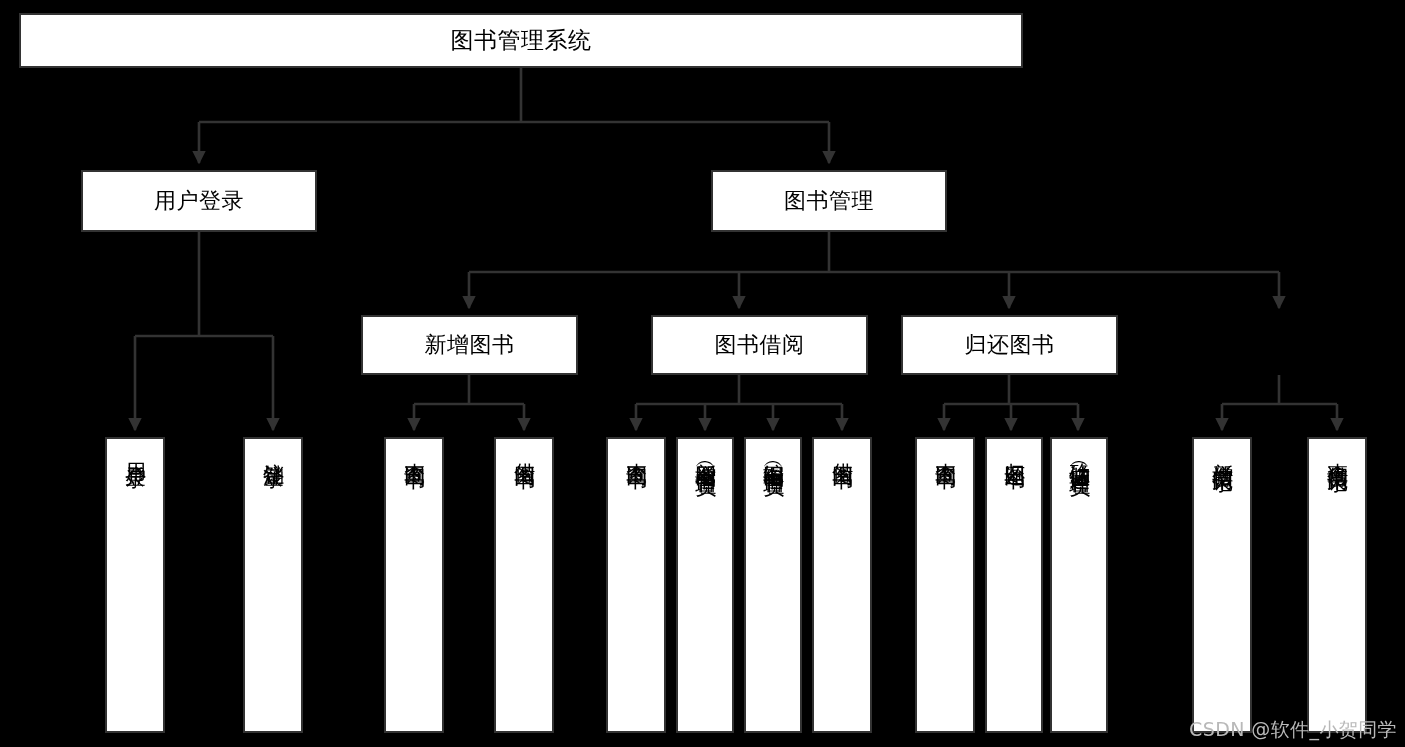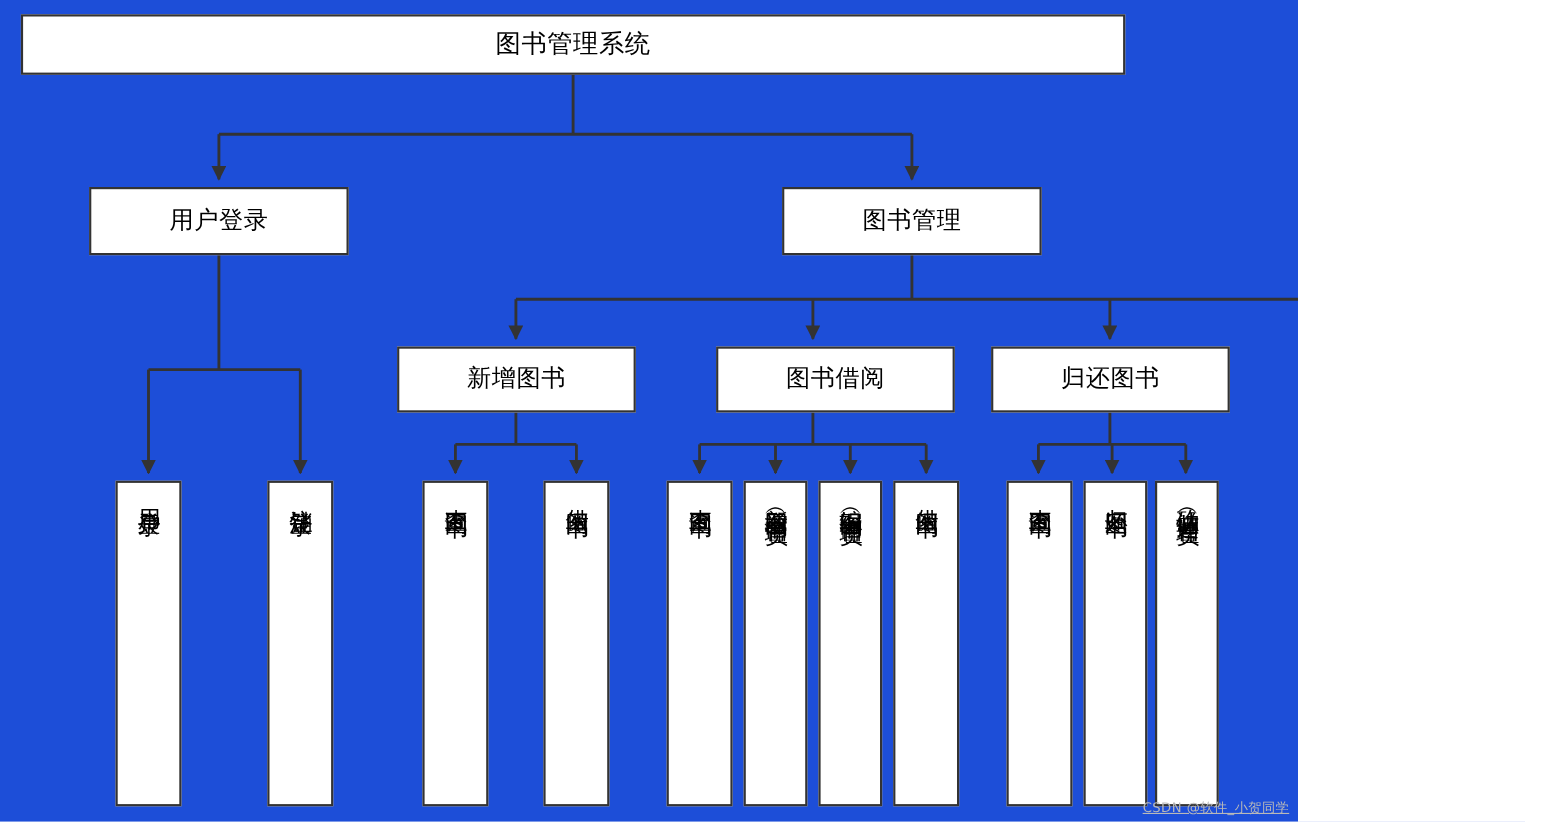--- a/index.html
+++ b/index.html
@@ -5,23 +5,23 @@
   html, body {
     margin: 0;
     padding: 0;
     background: #ffffff;
   }
   body {
     font-family: "DejaVu Sans", "Liberation Sans", sans-serif;
   }
   #canvas {
     position: relative;
-    width: 1180px;
+    width: 1405px;
     height: 747px;
-    background: #1d4ed8;
+    background: #000000;
     overflow: hidden;
   }
   #connectors {
     position: absolute;
     left: 0;
     top: 0;
     width: 1405px;
     height: 747px;
   }
   .node {
@@ -55,26 +55,25 @@
     text-orientation: upright;
     font-size: 21px;
     letter-spacing: 2px;
     white-space: nowrap;
   }
   .node.root .node-label { font-size: 23px; }
   #watermark {
     position: absolute;
     right: 8px;
     bottom: 4px;
-    font-size: 12px;
+    font-size: 19px;
     color: #b9b9b9;
     white-space: nowrap;
     z-index: 3;
     letter-spacing: 0.4px;
-    text-decoration: underline;
   }
 </style>
 </head>
 <body>
 
 <div id="canvas">
 
   <svg id="connectors" viewBox="0 0 1405 747" xmlns="http://www.w3.org/2000/svg">
     <defs>
       <marker id="arrow" viewBox="0 0 10 10" refX="9" refY="5" markerWidth="5.2" markerHeight="5.2" orient="auto-start-reverse">

